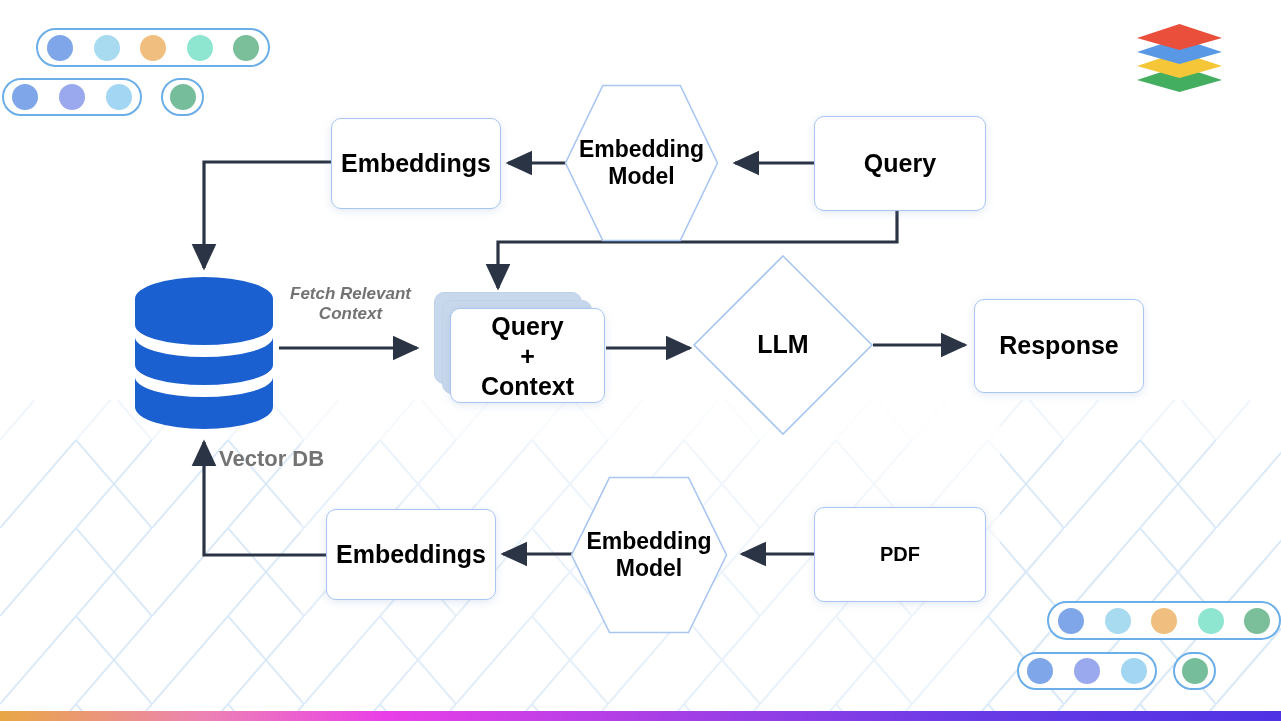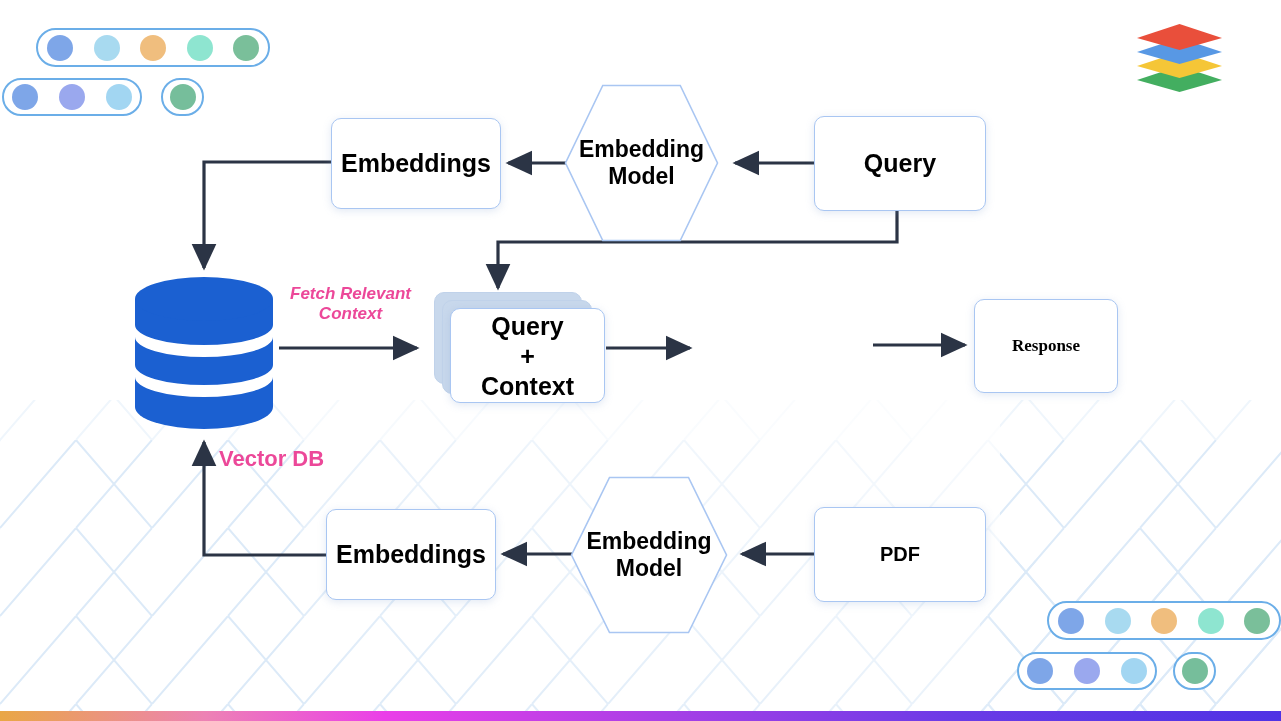--- a/index.html
+++ b/index.html
@@ -136,21 +136,21 @@
     top: 277px;
     width: 138px;
     height: 152px;
   }
   #vector-db svg { width: 100%; height: 100%; display: block; }
 
   
   .free-label {
     position: absolute;
     font-family: "Liberation Sans", sans-serif;
-    color: #ec4899;
+    color: #737373;
   }
   #fetch-label {
     left: 268px;
     top: 284px;
     width: 165px;
     text-align: center;
     font-style: italic;
     font-weight: bold;
     font-size: 17px;
     line-height: 1.2;
@@ -319,22 +319,28 @@
     <div class="stack-card stack-back" style="left:8px; top:8px; width:150px; height:94px;"></div>
     <div class="stack-card stack-front" style="left:16px; top:16px; width:155px; height:95px; font-size:25px;">
       <div class="shape-label">
         <div>Query</div>
         <div>+</div>
         <div>Context</div>
       </div>
     </div>
   </div>
 
-
-  <div class="node node-rect" style="left:974px; top:299px; width:144px; height:94px; font-size:17px;font-family:Liberation Serif, serif;">
+  <div class="node node-diamond" style="left:692px; top:254px; width:182px; height:182px; font-size:25px;">
+    <svg class="dia-svg" viewBox="0 0 182 182" preserveAspectRatio="none">
+      <polygon points="91,2 180,91 91,180 2,91" fill="#ffffff" stroke="#A9C6F2" stroke-width="1.6"></polygon>
+    </svg>
+    <span class="shape-label">LLM</span>
+  </div>
+
+  <div class="node node-rect" style="left:974px; top:299px; width:170px; height:94px; font-size:25px;">
     <span class="shape-label">Response</span>
   </div>
 
   <div class="node node-rect" style="left:326px; top:509px; width:170px; height:91px; font-size:25px;">
     <span class="shape-label">Embeddings</span>
   </div>
 
   <div class="node node-hex" style="left:570px; top:476px; width:158px; height:158px; font-size:23px;">
     <svg class="hex-svg" viewBox="0 0 158 158" preserveAspectRatio="none">
       <polygon points="39.5,1.5 118.5,1.5 156.5,79 118.5,156.5 39.5,156.5 1.5,79" fill="#ffffff" stroke="#A9C6F2" stroke-width="1.6"></polygon>

